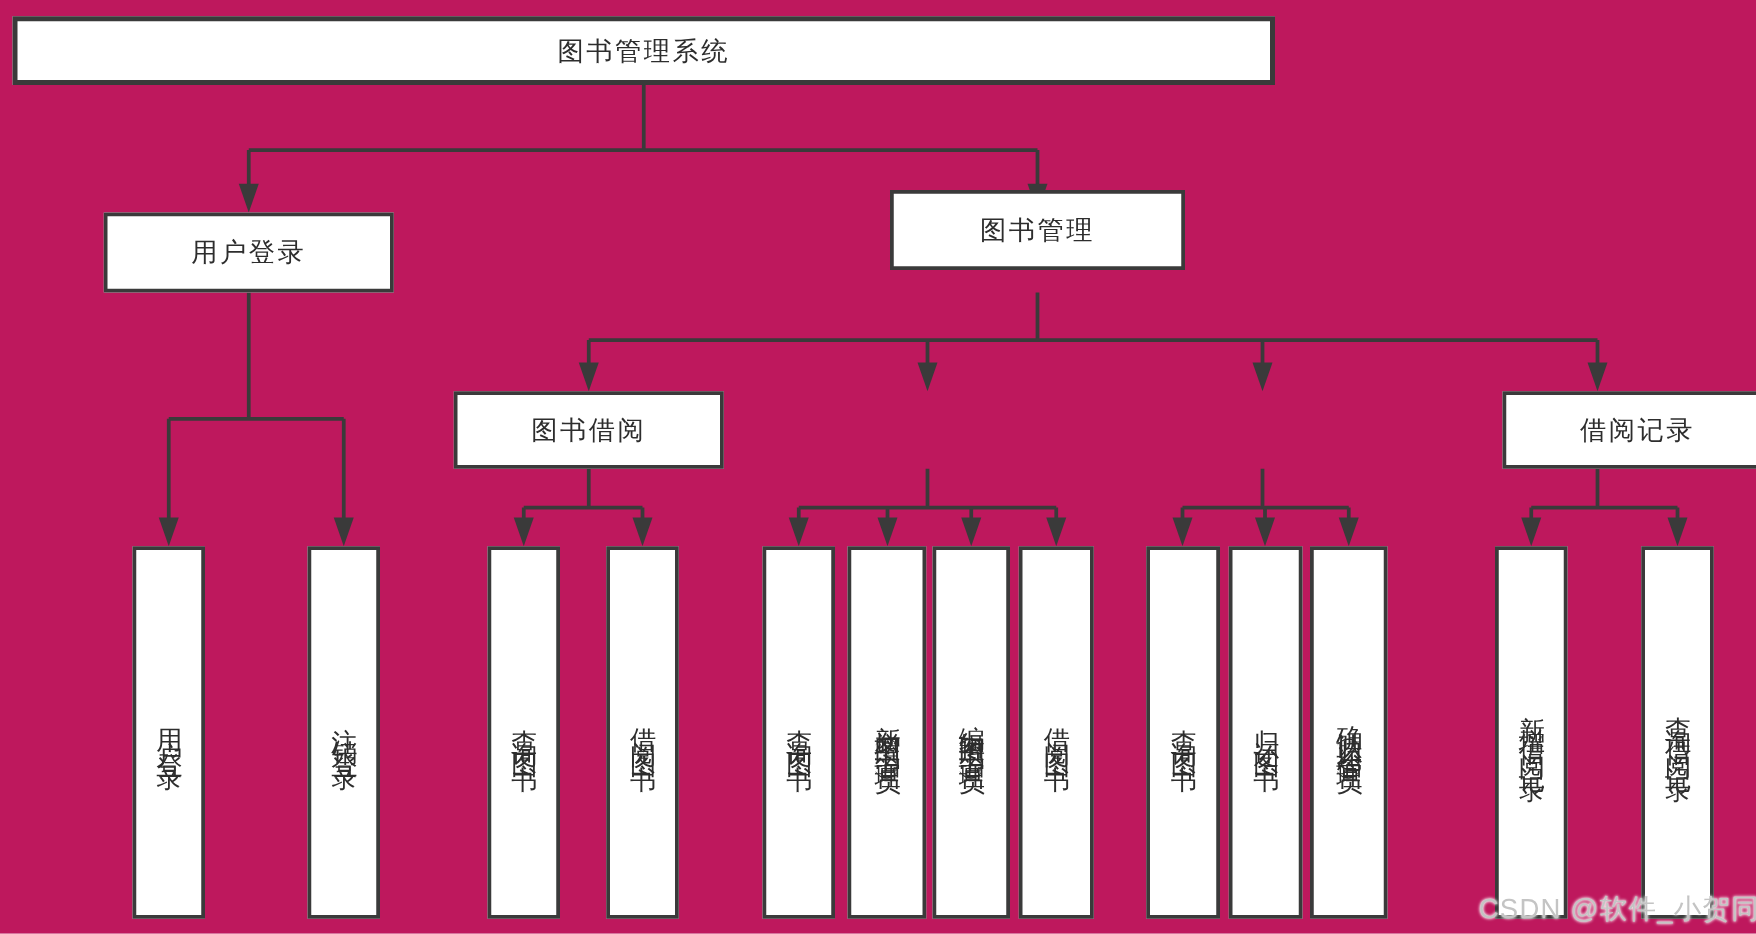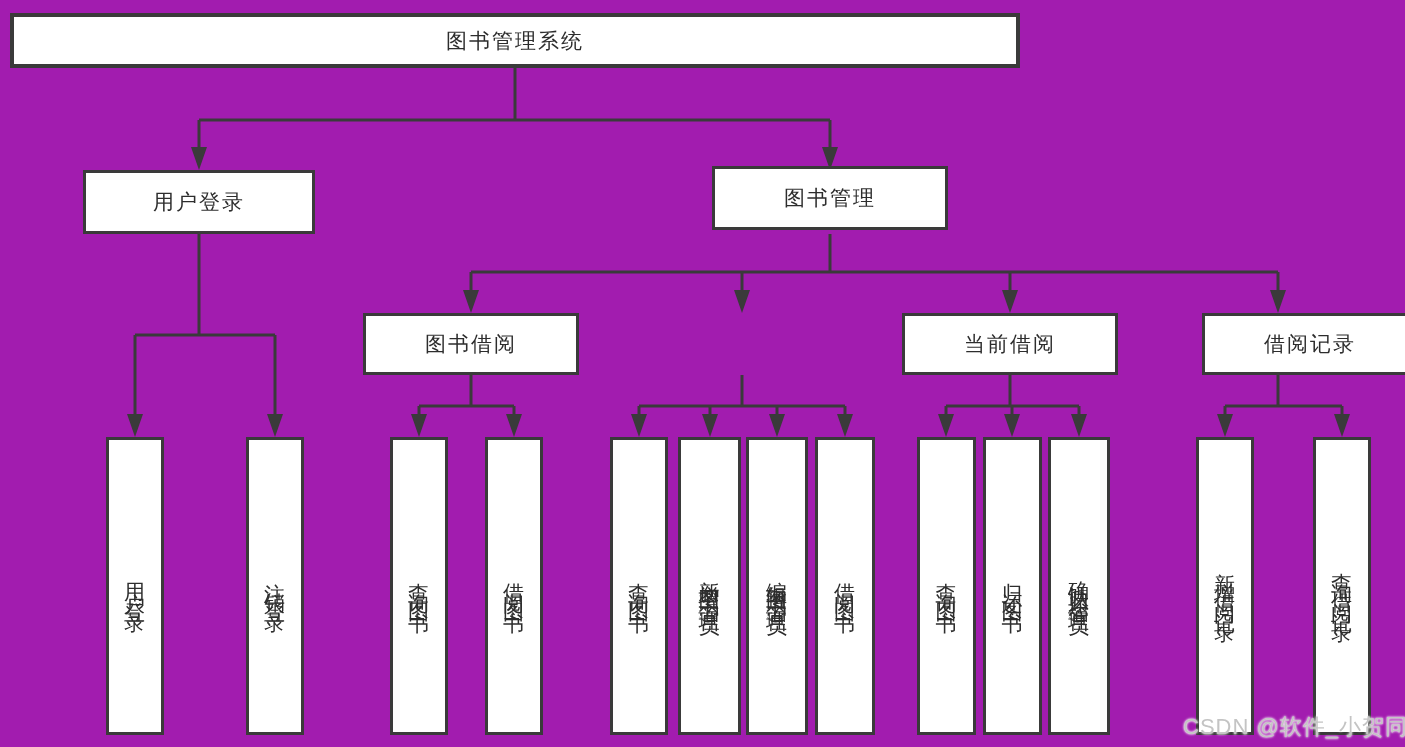--- a/index.html
+++ b/index.html
@@ -1,20 +1,20 @@
 <!DOCTYPE html>
 <html><head>
 <meta charset="utf-8">
 <style>
   html, body { margin: 0; padding: 0; background: #ffffff; }
   #canvas {
     position: relative;
     width: 1405px;
     height: 747px;
-    background: #a21caf;
+    background: #be185d;
     overflow: hidden;
     font-family: "Liberation Sans", "DejaVu Sans", sans-serif;
     color: #2d2d2d;
   }
   #connectors {
     position: absolute;
     left: 0; top: 0;
     width: 1405px; height: 747px;
     pointer-events: none;
   }
@@ -99,29 +99,26 @@
     </g>
   </svg>
 
   <div class="node root hbox" style="left:10px; top:13px; width:1010px; height:55px;">
     <span>图书管理系统</span>
   </div>
 
   <div class="node hbox" style="left:83px; top:170px; width:232px; height:64px;">
     <span>用户登录</span>
   </div>
-  <div class="node hbox" style="left:712px; top:166px; width:236px; height:64px;">
+  <div class="node hbox" style="left:712px; top:152px; width:236px; height:64px;">
     <span>图书管理</span>
   </div>
 
   <div class="node hbox" style="left:363px; top:313px; width:216px; height:62px;">
     <span>图书借阅</span>
-  </div>
-  <div class="node hbox" style="left:902px; top:313px; width:216px; height:62px;">
-    <span>当前借阅</span>
   </div>
   <div class="node hbox" style="left:1170px; top:313px; width:216px; height:62px;margin-left:32px;">
     <span>借阅记录</span>
   </div>
 
   <div class="node vbox" style="left:106px; top:437px; width:58px; height:298px;">
     <span>用户登录</span>
   </div>
   <div class="node vbox" style="left:246px; top:437px; width:58px; height:298px;">
     <span>注销登录</span>

